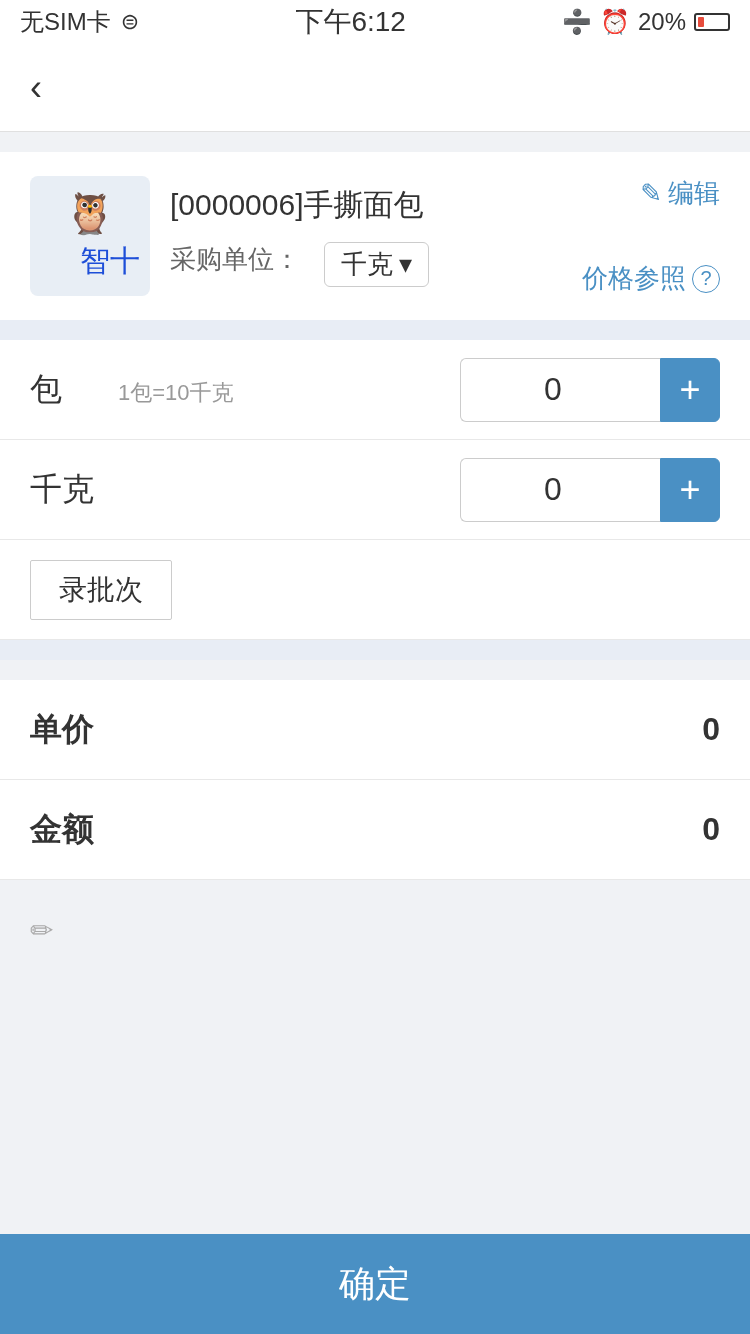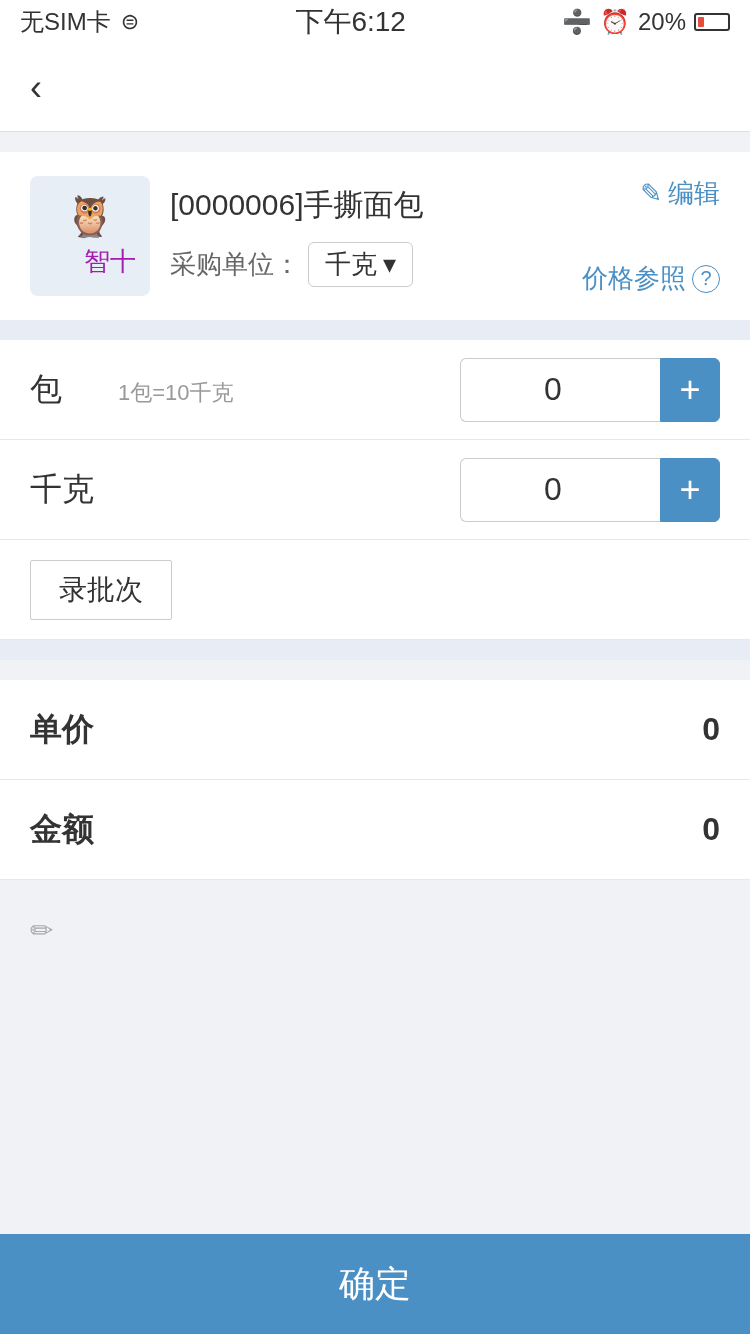--- a/index.html
+++ b/index.html
@@ -93,36 +93,36 @@
       flex-direction: column;
       align-items: center;
       justify-content: center;
       flex-shrink: 0;
     }
     .product-image-icon {
       font-size: 40px;
       color: #4a90c4;
     }
     .product-image-text {
-      font-size: 26px;
-      color: #a21caf;
+      font-size: 30px;
+      color: #1d4ed8;
       margin-top: 4px;
       margin-left: 40px;
     }
     .product-info { flex: 1; }
     .product-name {
       font-size: 30px;
       color: #333;
       font-weight: 500;
       margin-bottom: 16px;
     }
     .product-unit {
       display: flex;
-      align-items: center;
-      gap: 8px;
+      align-items: flex-start;
+      gap: 24px;
       font-size: 26px;
       color: #666;
     }
     .unit-dropdown {
       border: 1px solid #ccc;
       border-radius: 6px;
       padding: 4px 16px;
       font-size: 26px;
       color: #333;
       background: #fff;

